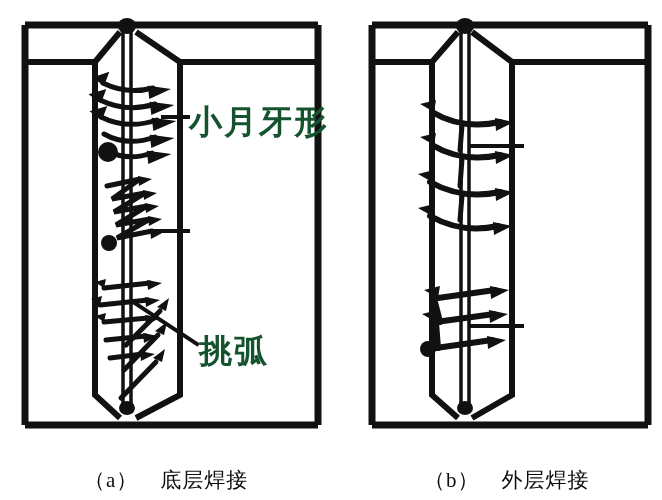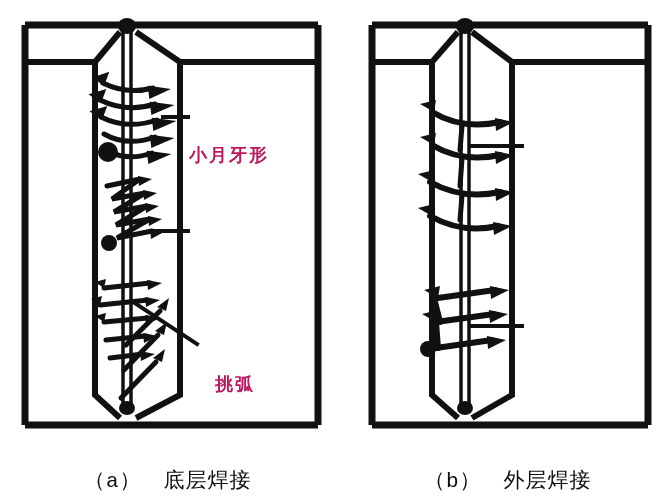--- a/index.html
+++ b/index.html
@@ -24,37 +24,36 @@
     display: block;
     width: 662px;
     height: 500px;
   }
   .cap {
     position: absolute;
     font-size: 21px;
     color: #0d0d0d;
     letter-spacing: 1px;
     white-space: nowrap;
-    font-family: Liberation Mono, monospace;
+    font-family: Liberation Serif, serif;
   }
   #caption-a { left: 84px; top: 466px; }
   #caption-b { left: 424px; top: 466px; }
   .lbl {
     position: absolute;
-    font-size: 18px;
+    font-size: 33px;
     font-weight: 700;
-    color: #be185d;
+    color: #14532d;
     white-space: nowrap;
     letter-spacing: 2px;
     font-family: "DejaVu Sans", "Liberation Sans", sans-serif;
-    margin-top: 43px;
   }
   #label-crescent-small { left: 189px; top: 100px; }
   #label-triangle-small { left: 189px; top: 214px; }
-  #label-arc-strike     { left: 215px; top: 329px; }
+  #label-arc-strike     { left: 199px; top: 329px; }
   #label-crescent       { left: 524px; top: 129px; }
   #label-sawtooth       { left: 524px; top: 309px; }
 </style>
 </head>
 <body>
 
 <div id="figure-root">
 
   <svg id="diagram" viewBox="0 0 662 500">
 

